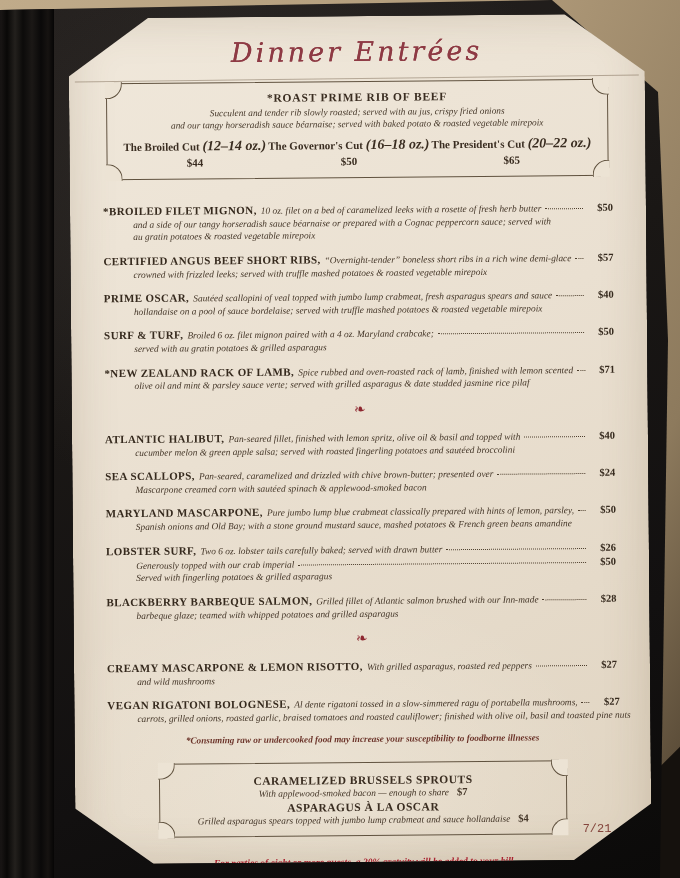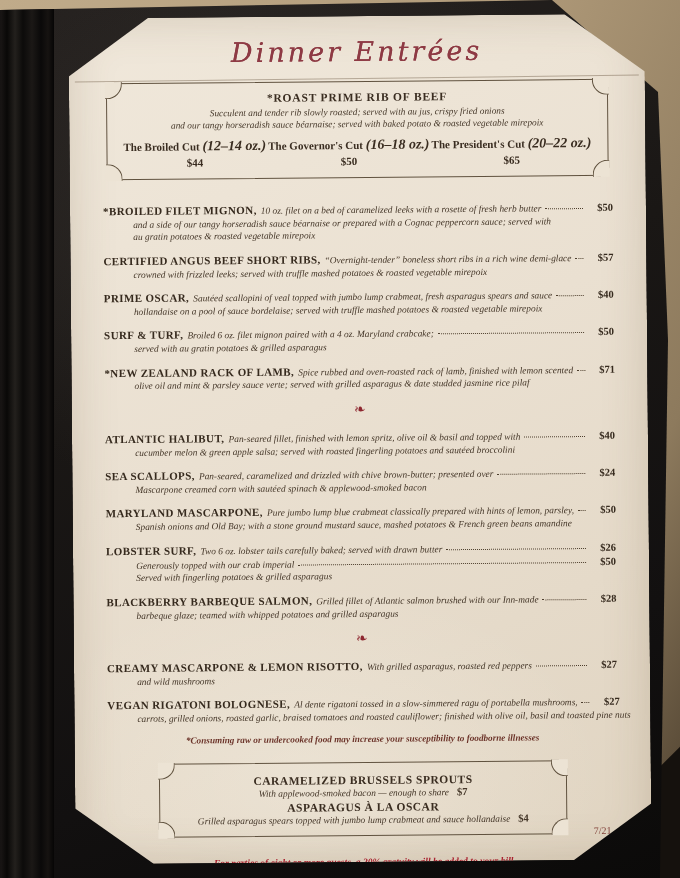--- a/index.html
+++ b/index.html
@@ -89,21 +89,21 @@
   .divider { text-align:center; color:#8e2730; font-size:14px; margin:10px 0 12px; }
 
   .footnote { text-align:center; font-weight:bold; font-style:italic; font-size:9.2px; color:#6b3329; margin-top:4px; }
 
   .sides-box { width:408px; margin:18px auto 0; padding:8px 14px 10px; text-align:center; }
   .side-name { font-weight:bold; font-size:11.5px; letter-spacing:.5px; margin-top:3px; }
   .side-desc { font-style:italic; font-size:9.4px; margin-top:1px; color:#443628; }
   .side-price { font-style:normal; font-weight:bold; font-size:10.5px; margin-left:8px; }
 
   .gratuity { text-align:center; font-weight:bold; font-style:italic; font-size:9.6px; color:#a8212e; margin-top:20px; }
-  .pagenum { position:absolute; right:40px; bottom:24px; font-size:10px; color:#84453c; }
+  .pagenum { position:absolute; right:40px; bottom:24px; font-size:12px; color:#84453c;font-family:Liberation Mono, monospace; }
 </style>
 </head>
 <body>
 
 <div class="photo-shadow"></div>
 <div class="leather">
   <div class="spine"></div>
 </div>
 
 <div class="page">

